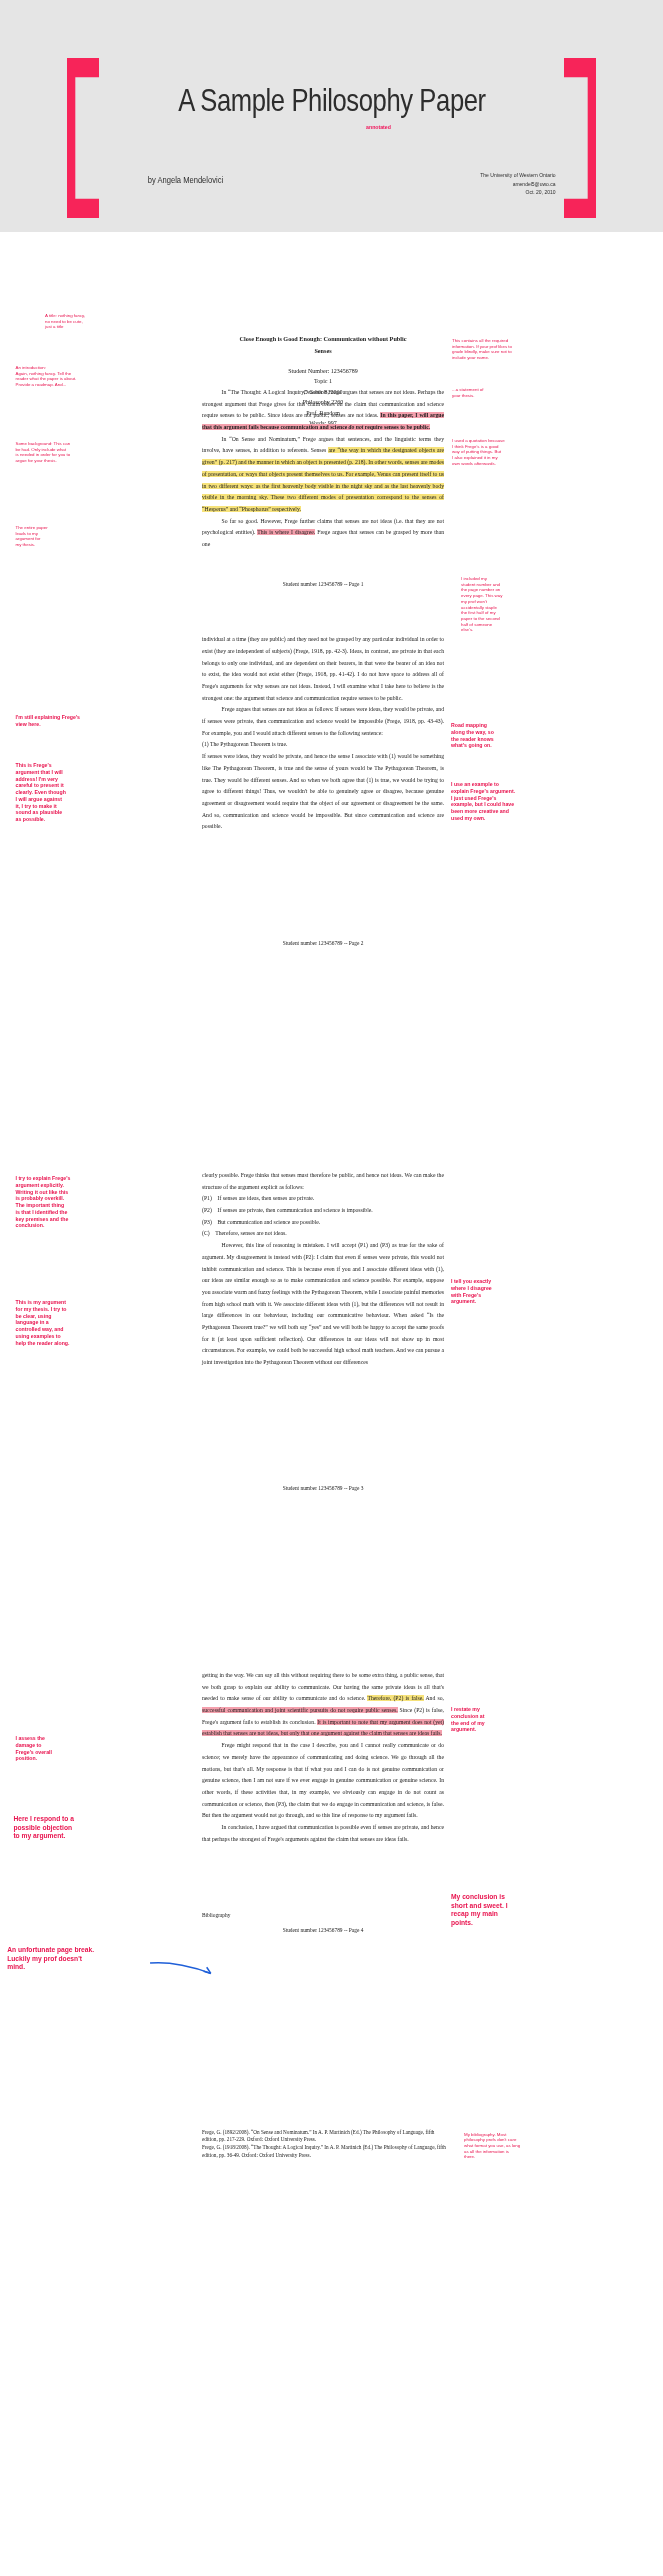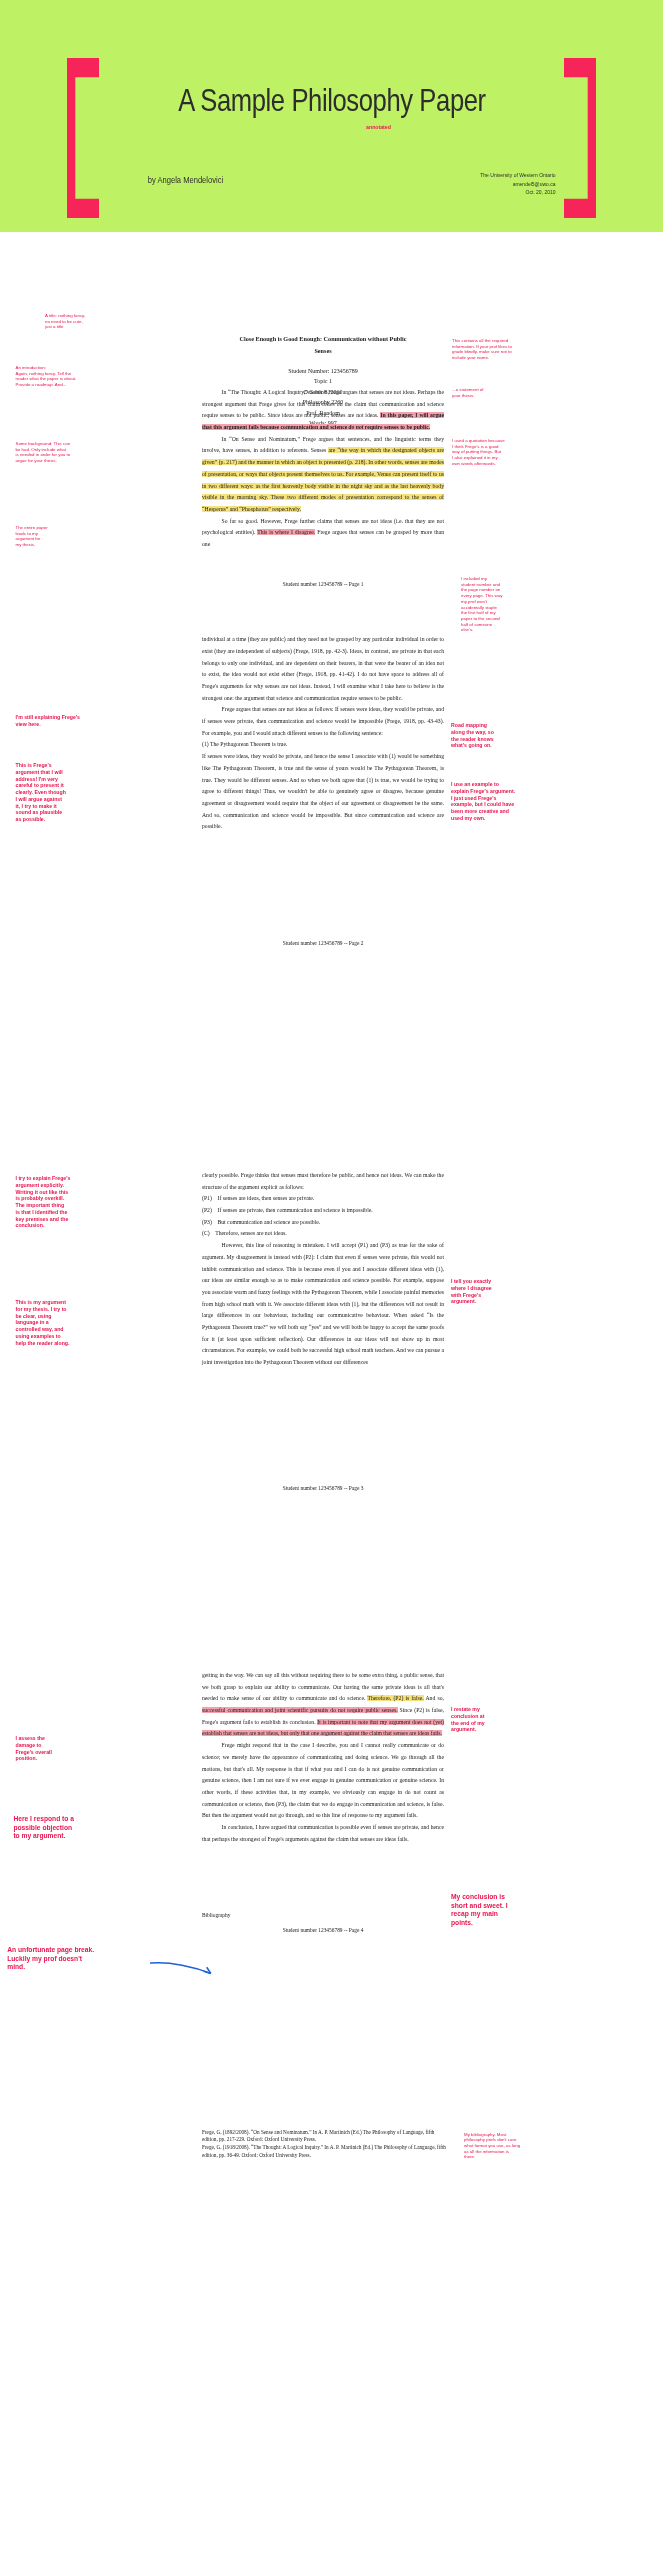--- a/index.html
+++ b/index.html
@@ -1,18 +1,18 @@
 <!DOCTYPE html>
 <html style="font-size:8.2px"><head>
 <meta charset="utf-8">
 <style>
   html,body{margin:0;padding:0;background:#ffffff;}
   body{width:664px;font-family:"Liberation Serif",serif;color:#1a1a1a;}
 
-  .page{position:relative;width:664px;background:#bef264;}
+  .page{position:relative;width:664px;background:#e5e5e5;}
 
   
   #title-slide{height:232px;}
   .bracket{position:absolute;width:32px;height:160px;background:#f72459;}
   .bracket.left{left:67px;top:58px;
       clip-path:polygon(0 0,100% 0,100% 12%,26% 12%,26% 88%,100% 88%,100% 100%,0 100%);}
   .bracket.right{left:564px;top:58px;
       clip-path:polygon(0 0,100% 0,100% 100%,0 100%,0 88%,74% 88%,74% 12%,0 12%);}
   #paper-title{position:absolute;left:0;right:0;top:82px;text-align:center;
       font-family:"Liberation Sans",sans-serif;font-weight:400;

